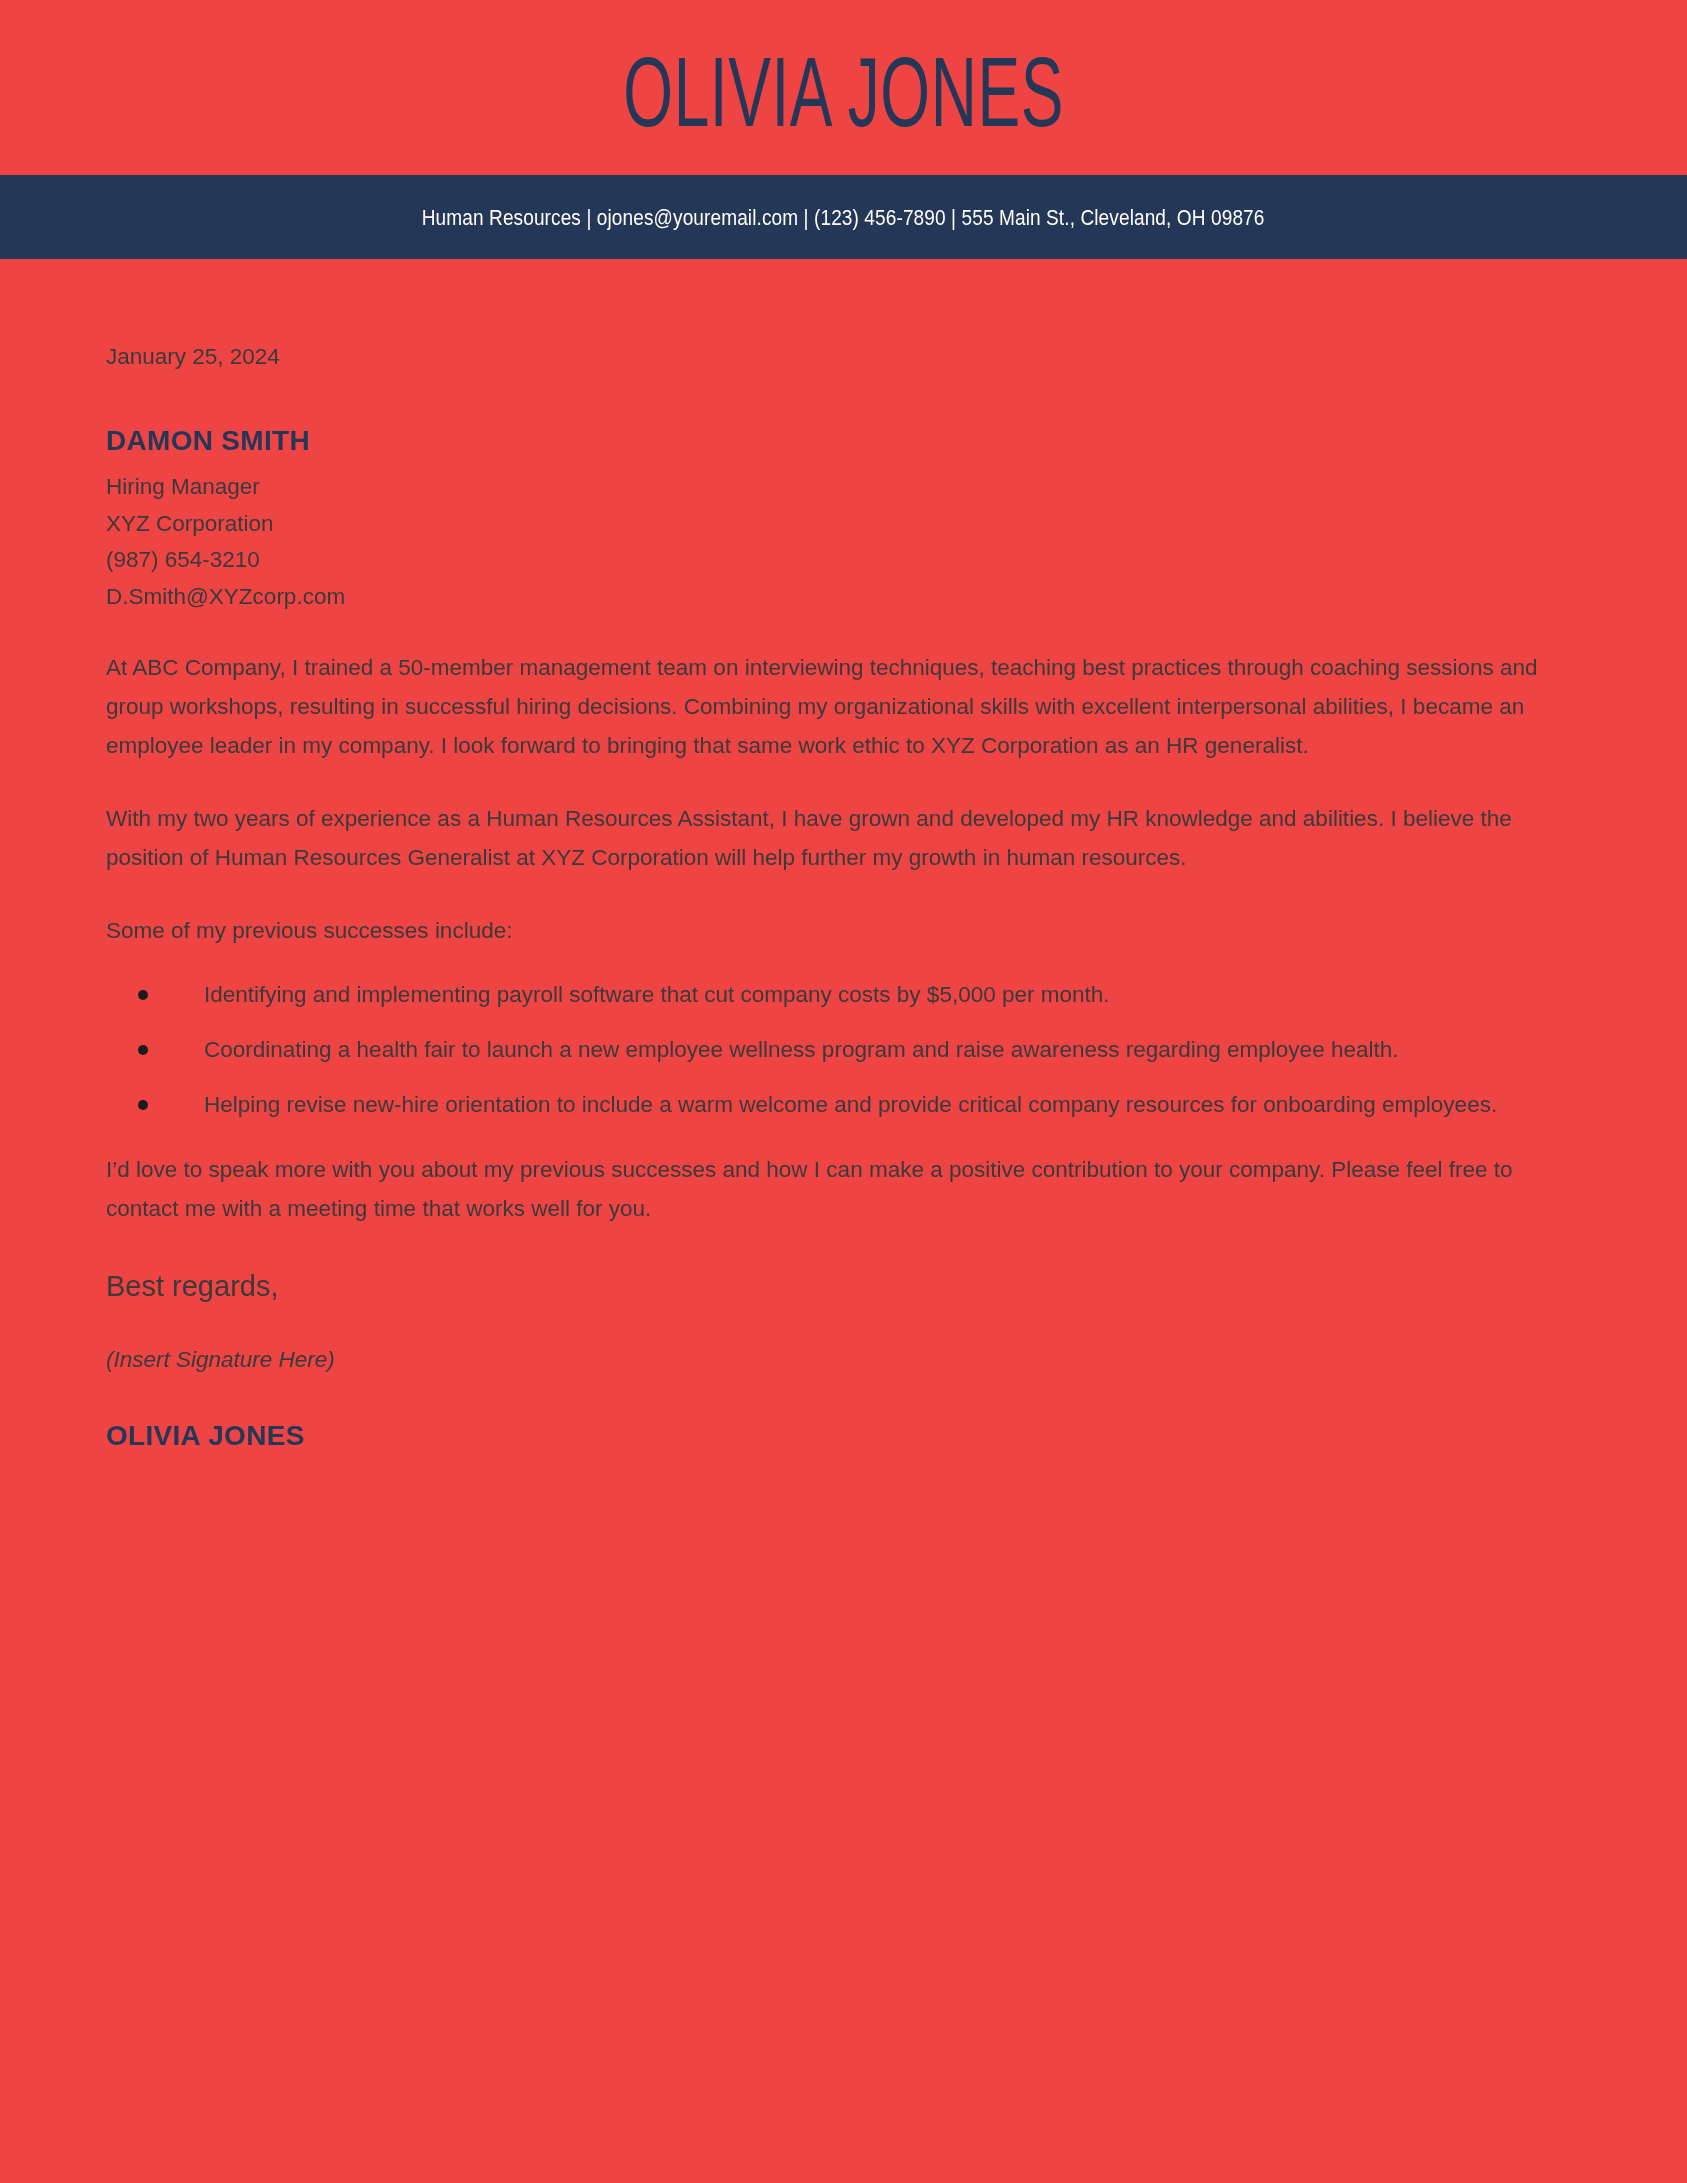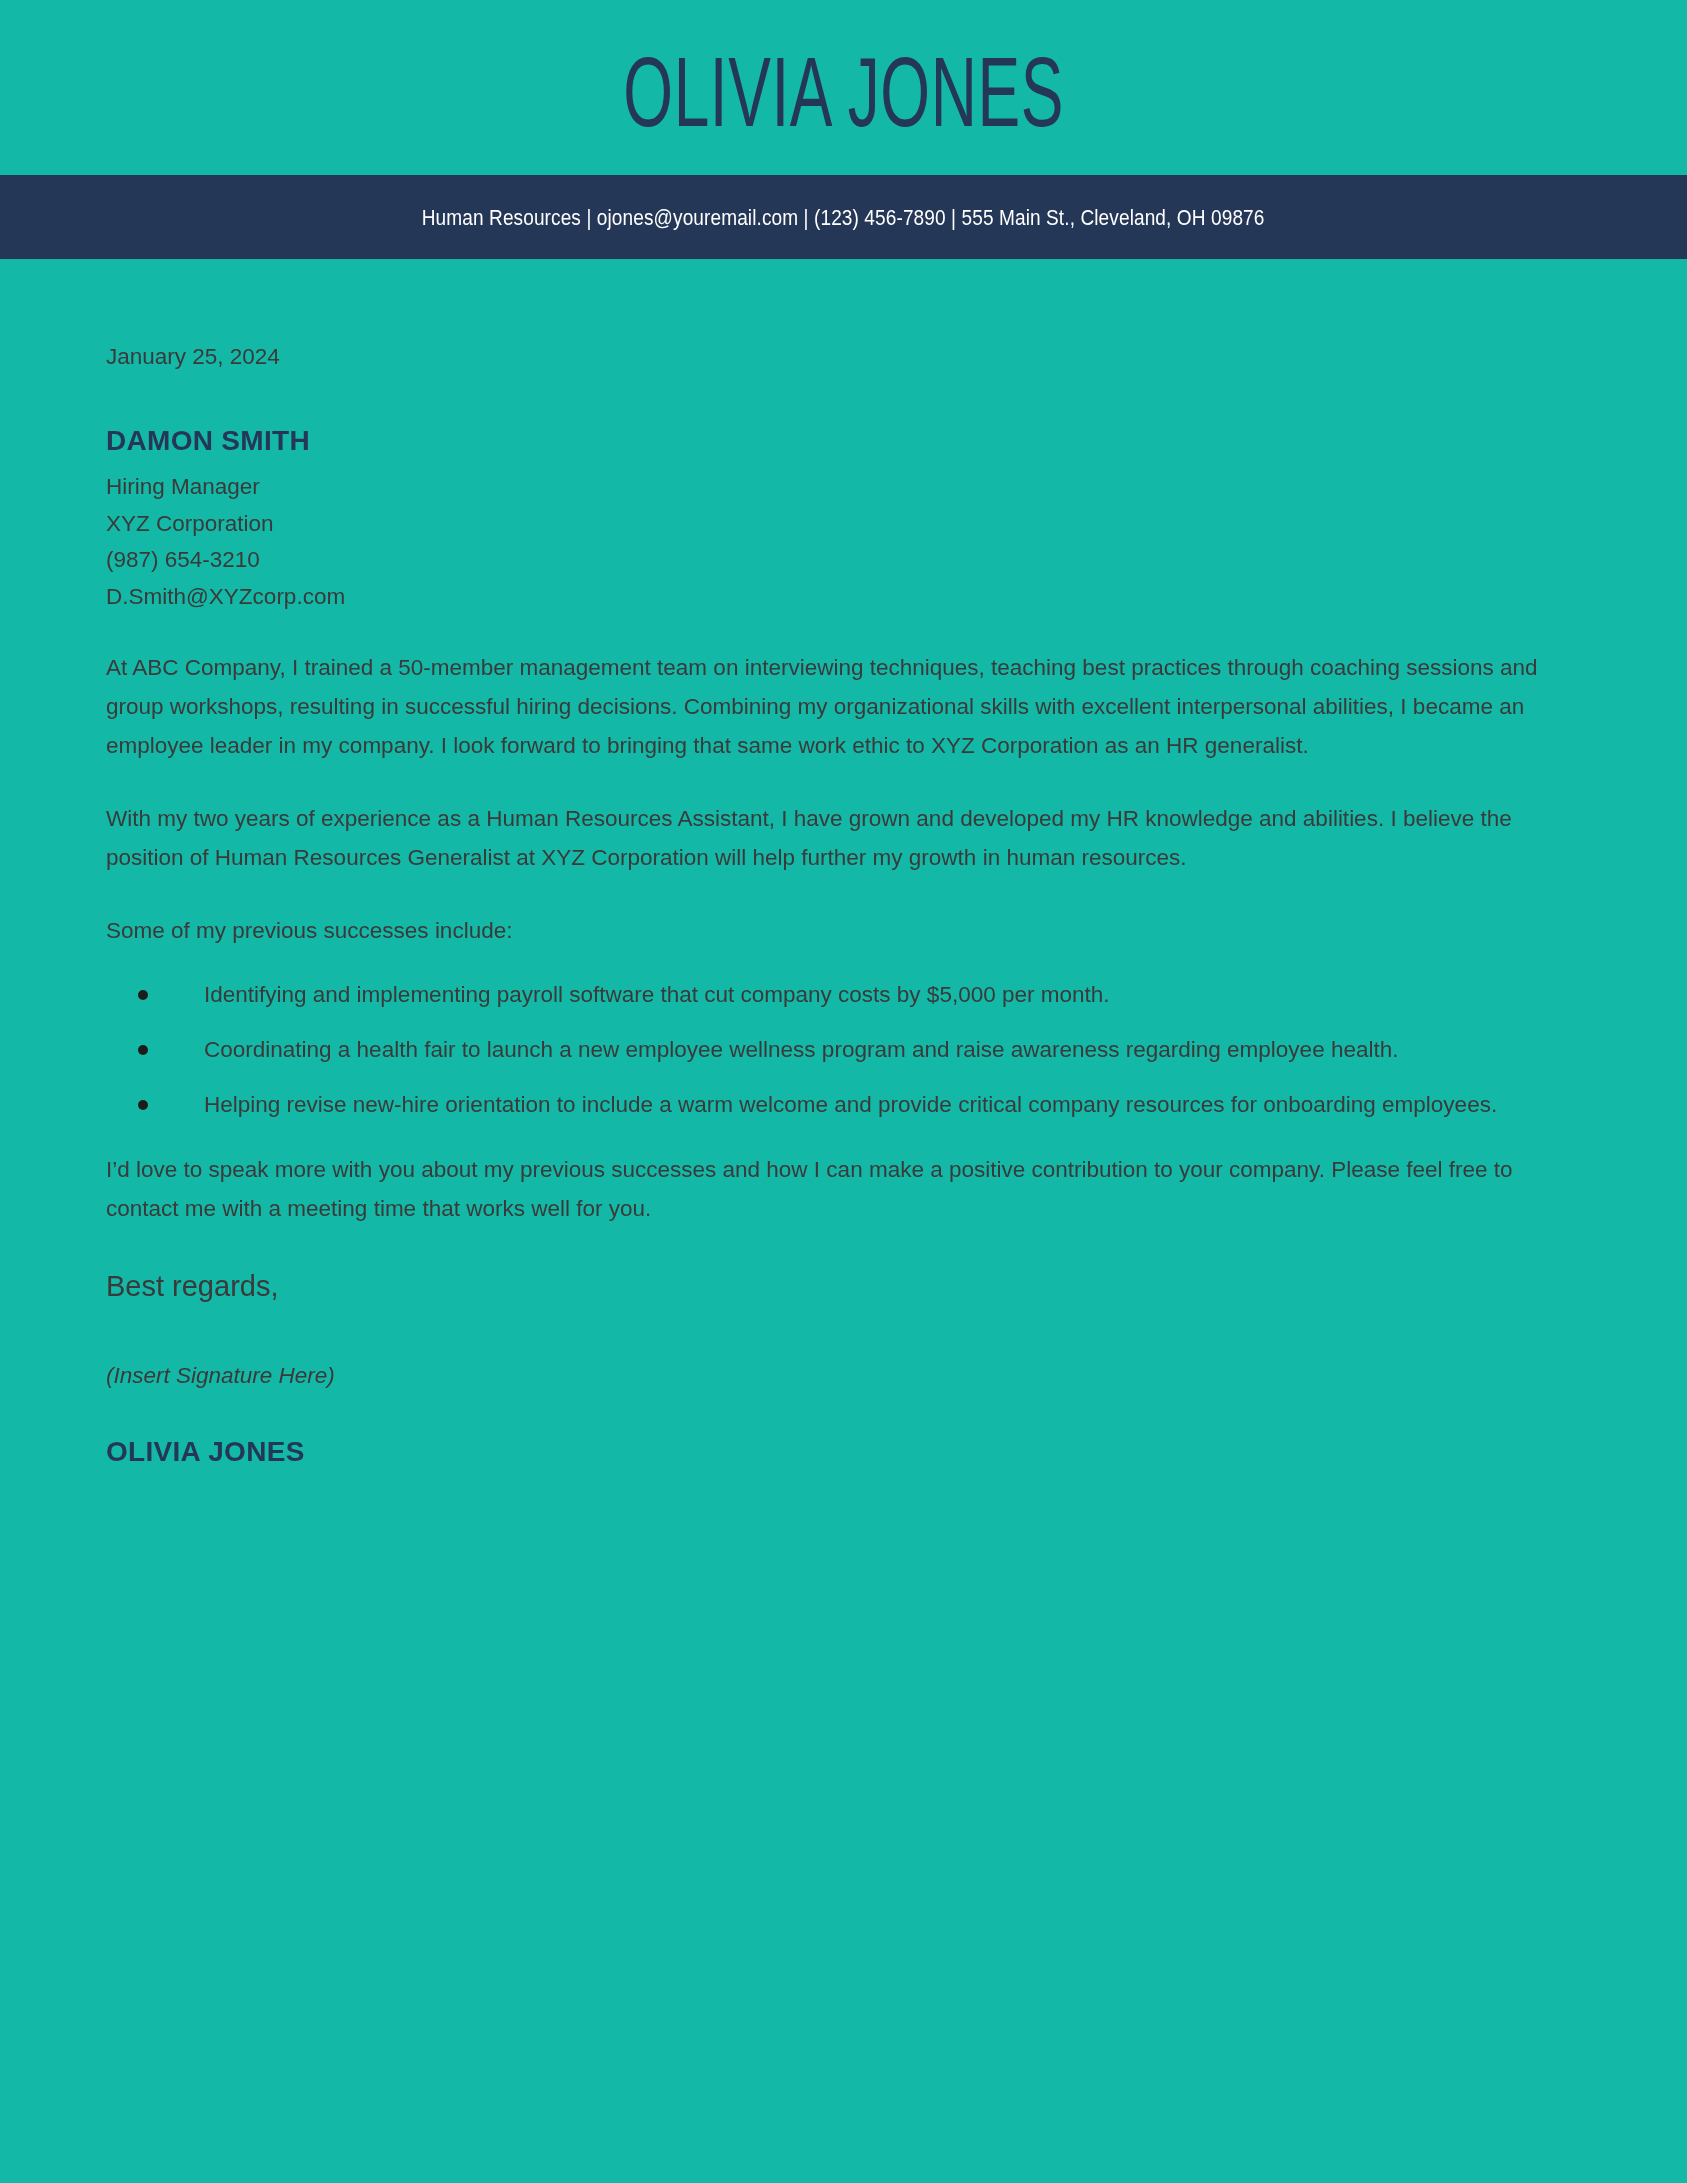--- a/index.html
+++ b/index.html
@@ -11,21 +11,21 @@
     width: 1687px;
     height: 2183px;
     font-family: "Liberation Sans", sans-serif;
     -webkit-font-smoothing: antialiased;
   }
 
   .page {
     position: relative;
     width: 1687px;
     height: 2183px;
-    background: #14b8a6;
+    background: #ef4444;
     overflow: hidden;
   }
 
   
   .header-name-wrap {
     position: absolute;
     top: 0;
     left: 0;
     width: 1687px;
     height: 175px;
@@ -162,21 +162,21 @@
 
   .signoff {
     margin-top: 34px;
     font-size: 29px;
     font-weight: 300;
     color: #3a3a3a;
     line-height: 1.6;
   }
 
   .signature-placeholder {
-    margin-top: 49px;
+    margin-top: 33px;
     font-size: 22.5px;
     font-weight: 300;
     font-style: italic;
     color: #3a3a3a;
     line-height: 1.6;
   }
 
   .signature-name {
     margin-top: 40px;
     font-size: 28px;

